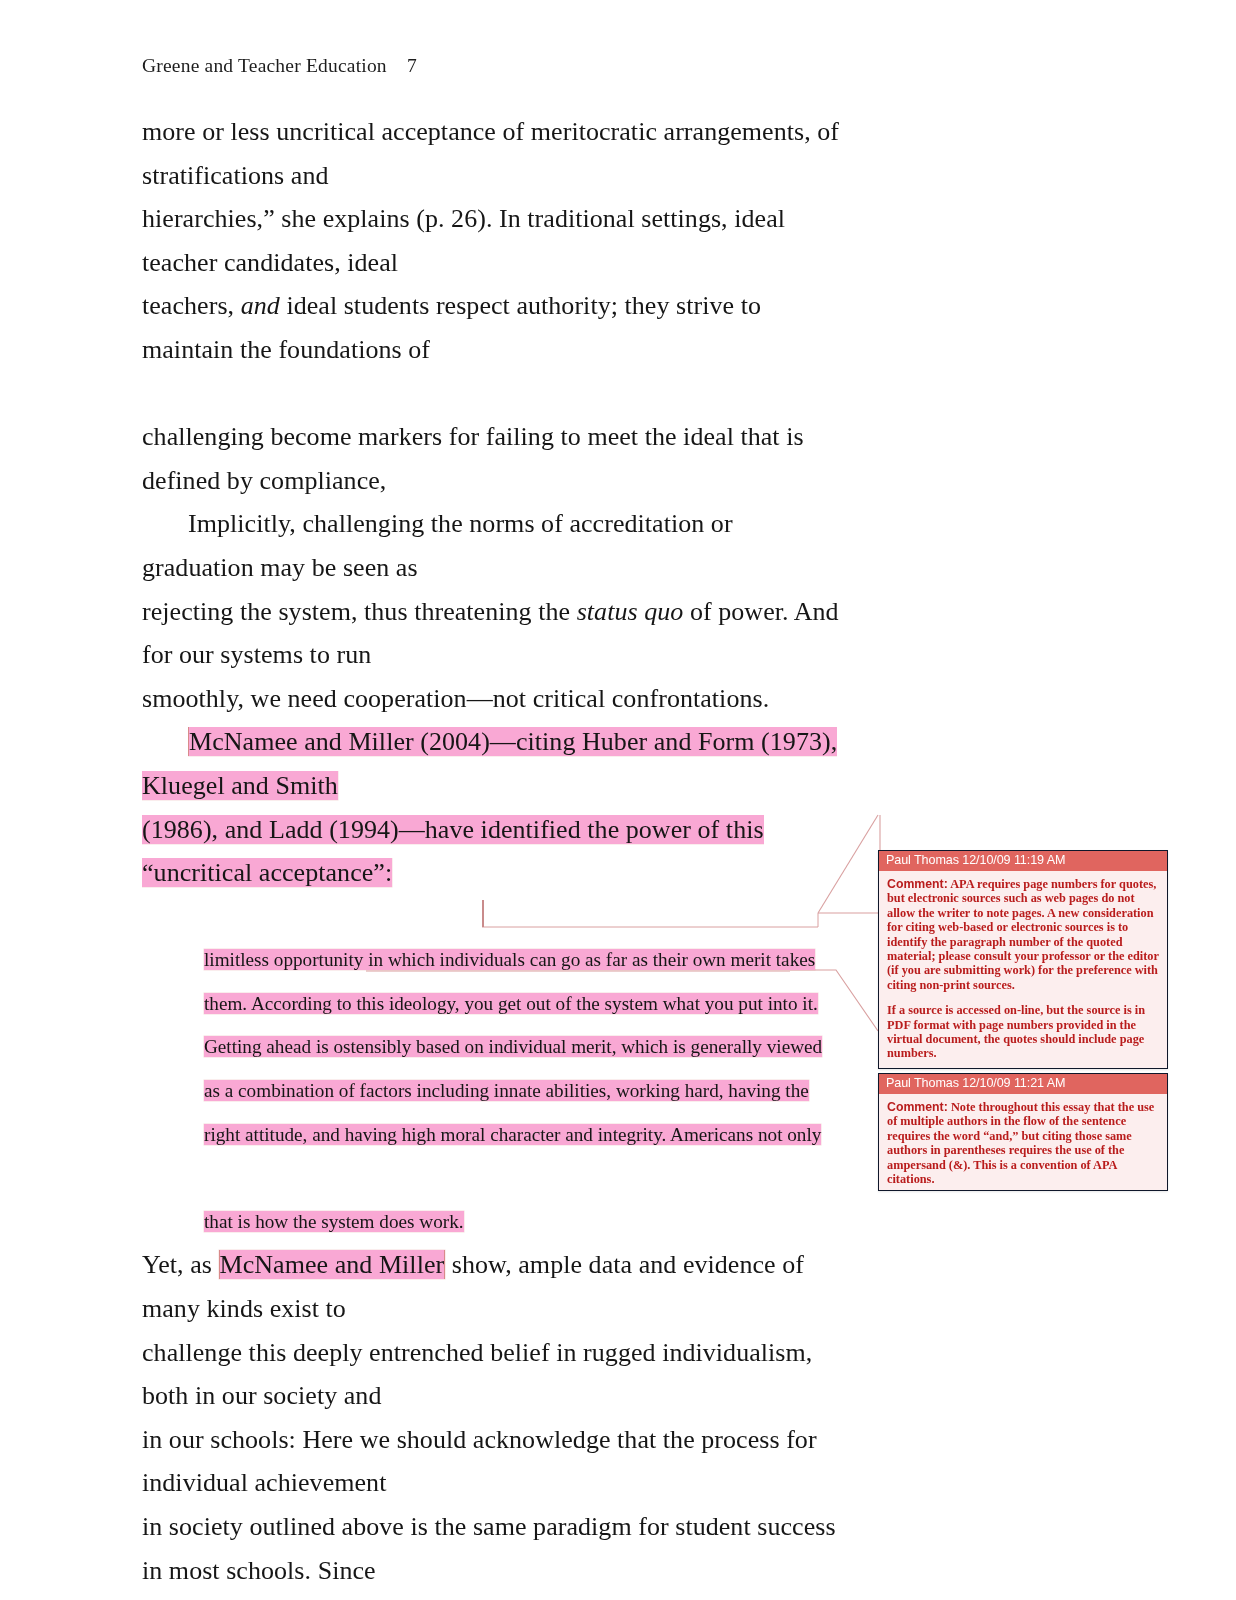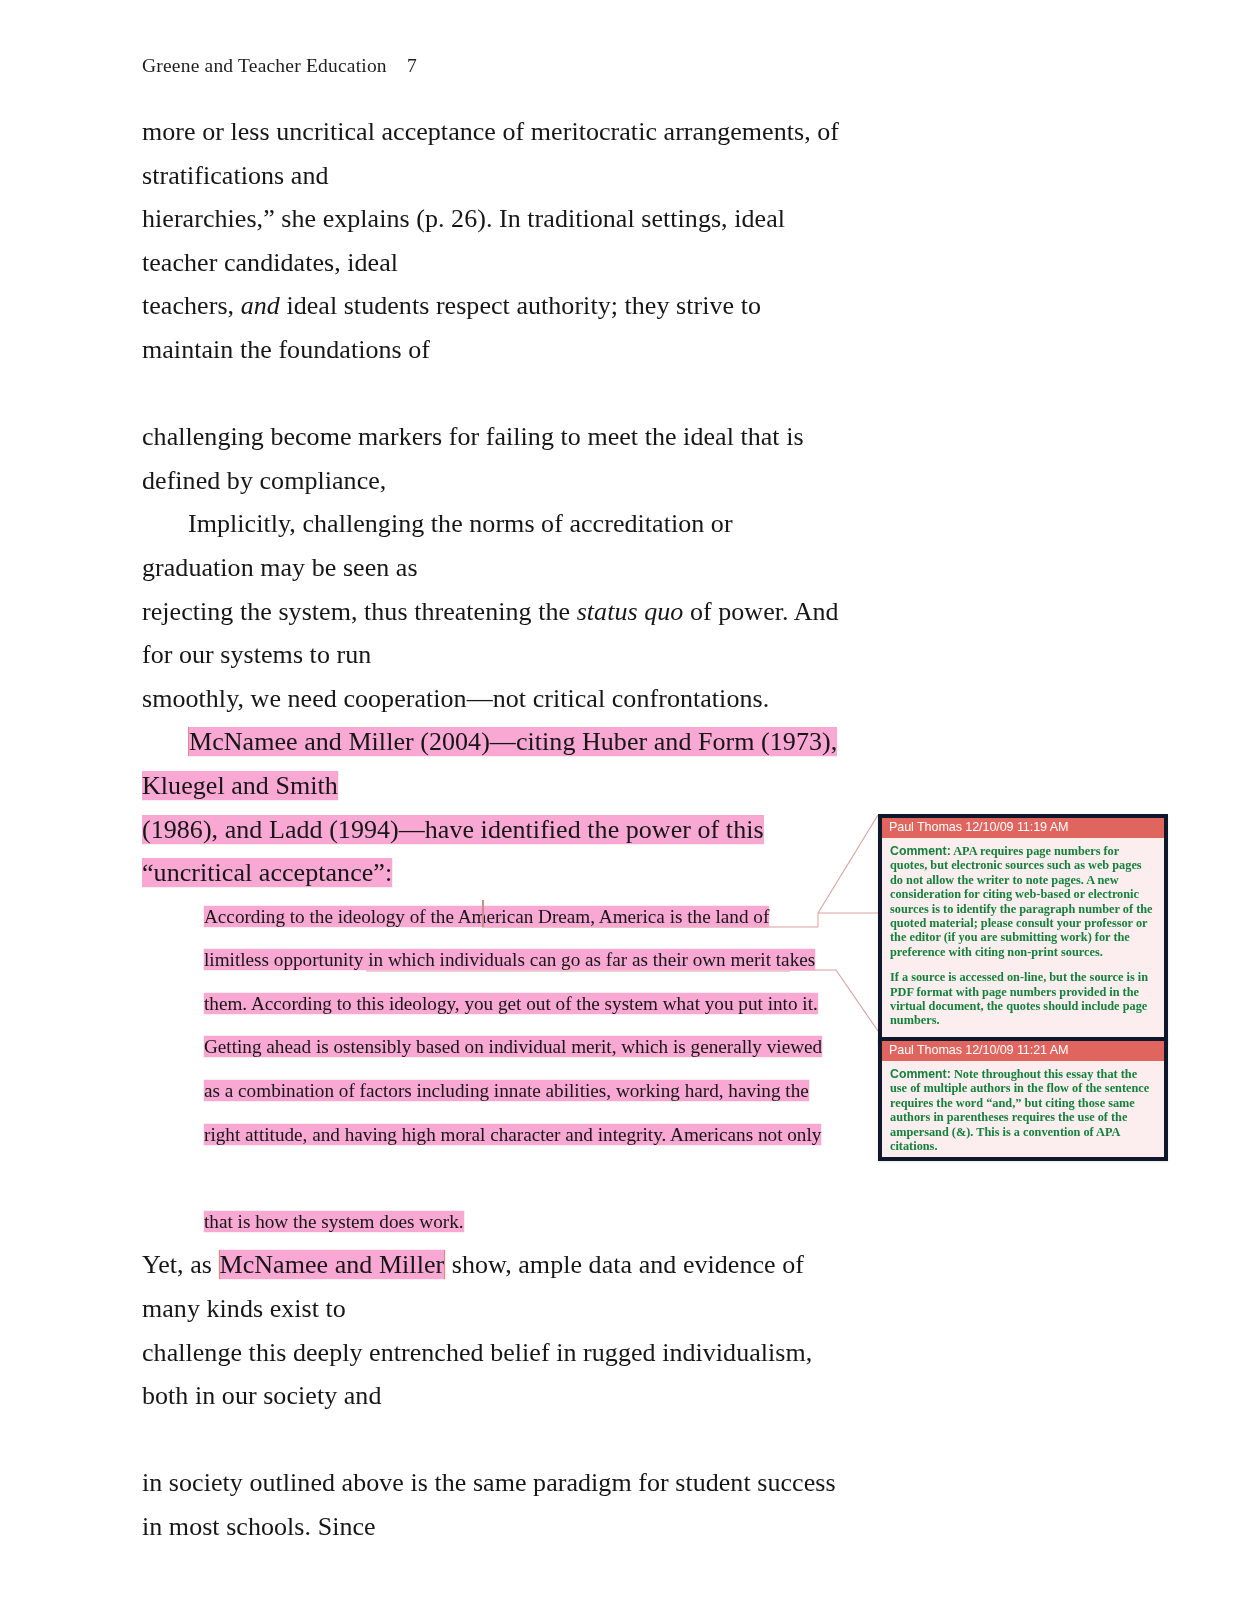--- a/index.html
+++ b/index.html
@@ -89,40 +89,41 @@
     left: 0; top: 0;
     width: 1236px; height: 1600px;
     pointer-events: none;
   }
 
   
   .comment-box {
     position: absolute;
     width: 290px;
     background: #fceeee;
-    border: 4px solid #0f172a;
+    border: 1px solid #0f172a;
     box-sizing: border-box;
     box-shadow: 0 1px 2px rgba(0,0,0,0.10);
+    margin-top: 36px;
   }
   .comment-header {
     background: #e0655f;
     color: #ffffff;
     font-family: "Liberation Sans", "DejaVu Sans", sans-serif;
     font-size: 12.6px;
     line-height: 17px;
     padding: 1px 0 2px 7px;
     white-space: nowrap;
     letter-spacing: -0.1px;
   }
   .comment-body {
-    padding: 6px 8px 13px 8px;
+    padding: 6px 8px 7px 8px;
     font-family: "Liberation Serif", "DejaVu Serif", serif;
     font-size: 12.3px;
     line-height: 14.4px;
-    color: #15803d;
+    color: #b91c1c;
     font-weight: bold;
   }
   .comment-body .lbl {
     font-family: "Liberation Sans", "DejaVu Sans", sans-serif;
     font-weight: bold;
     font-size: 12.3px;
   }
   .comment-body p { margin: 0; }
   .comment-body p + p { margin-top: 11px; }
 
@@ -166,34 +167,34 @@
       <span>rejecting the system, thus threatening the </span><em class="it">status quo</em><span> of power. And for our systems to run</span><br>
       <span>smoothly, we need cooperation—not critical confrontations.</span>
     </div>
 
     <div class="para">
       <span class="ind"></span><span class="hl hl-edge-l">McNamee and Miller (2004)—citing Huber and Form (1973), Kluegel and Smith</span><br>
       <span class="hl">(1986), and Ladd (1994)—have identified the power of this “uncritical acceptance”:</span>
     </div>
 
     <blockquote class="blockquote">
-      <span class="hl">According to the ideology of the American Dream, America is the land of</span><br>
+      <br>
       <span class="hl">limitless opportunity in which individuals can go as far as their own merit takes</span><br>
       <span class="hl">them. According to this ideology, you get out of the system what you put into it.</span><br>
       <span class="hl">Getting ahead is ostensibly based on individual merit, which is generally viewed</span><br>
       <span class="hl">as a combination of factors including innate abilities, working hard, having the</span><br>
       <span class="hl">right attitude, and having high moral character and integrity. Americans not only</span><br>
       <br>
       <span class="hl">that is how the system does work.</span>
     </blockquote>
 
     <div class="para">
       <span>Yet, as </span><span class="hl hl-edge-l hl-edge-r">McNamee and Miller</span><span> show, ample data and evidence of many kinds exist to</span><br>
       <span>challenge this deeply entrenched belief in rugged individualism, both in our society and</span><br>
-      <br>
+      <span>in our schools:  Here we should acknowledge that the process for individual achievement</span><br>
       <span>in society outlined above is the same paradigm for student success in most schools. Since</span>
     </div>
 
   </div>
 
   <div id="quote-anchor-caret"></div>
 
   <div class="comment-box" id="comment-1">
     <div class="comment-header">Paul Thomas 12/10/09 11:19 AM</div>
     <div class="comment-body">

